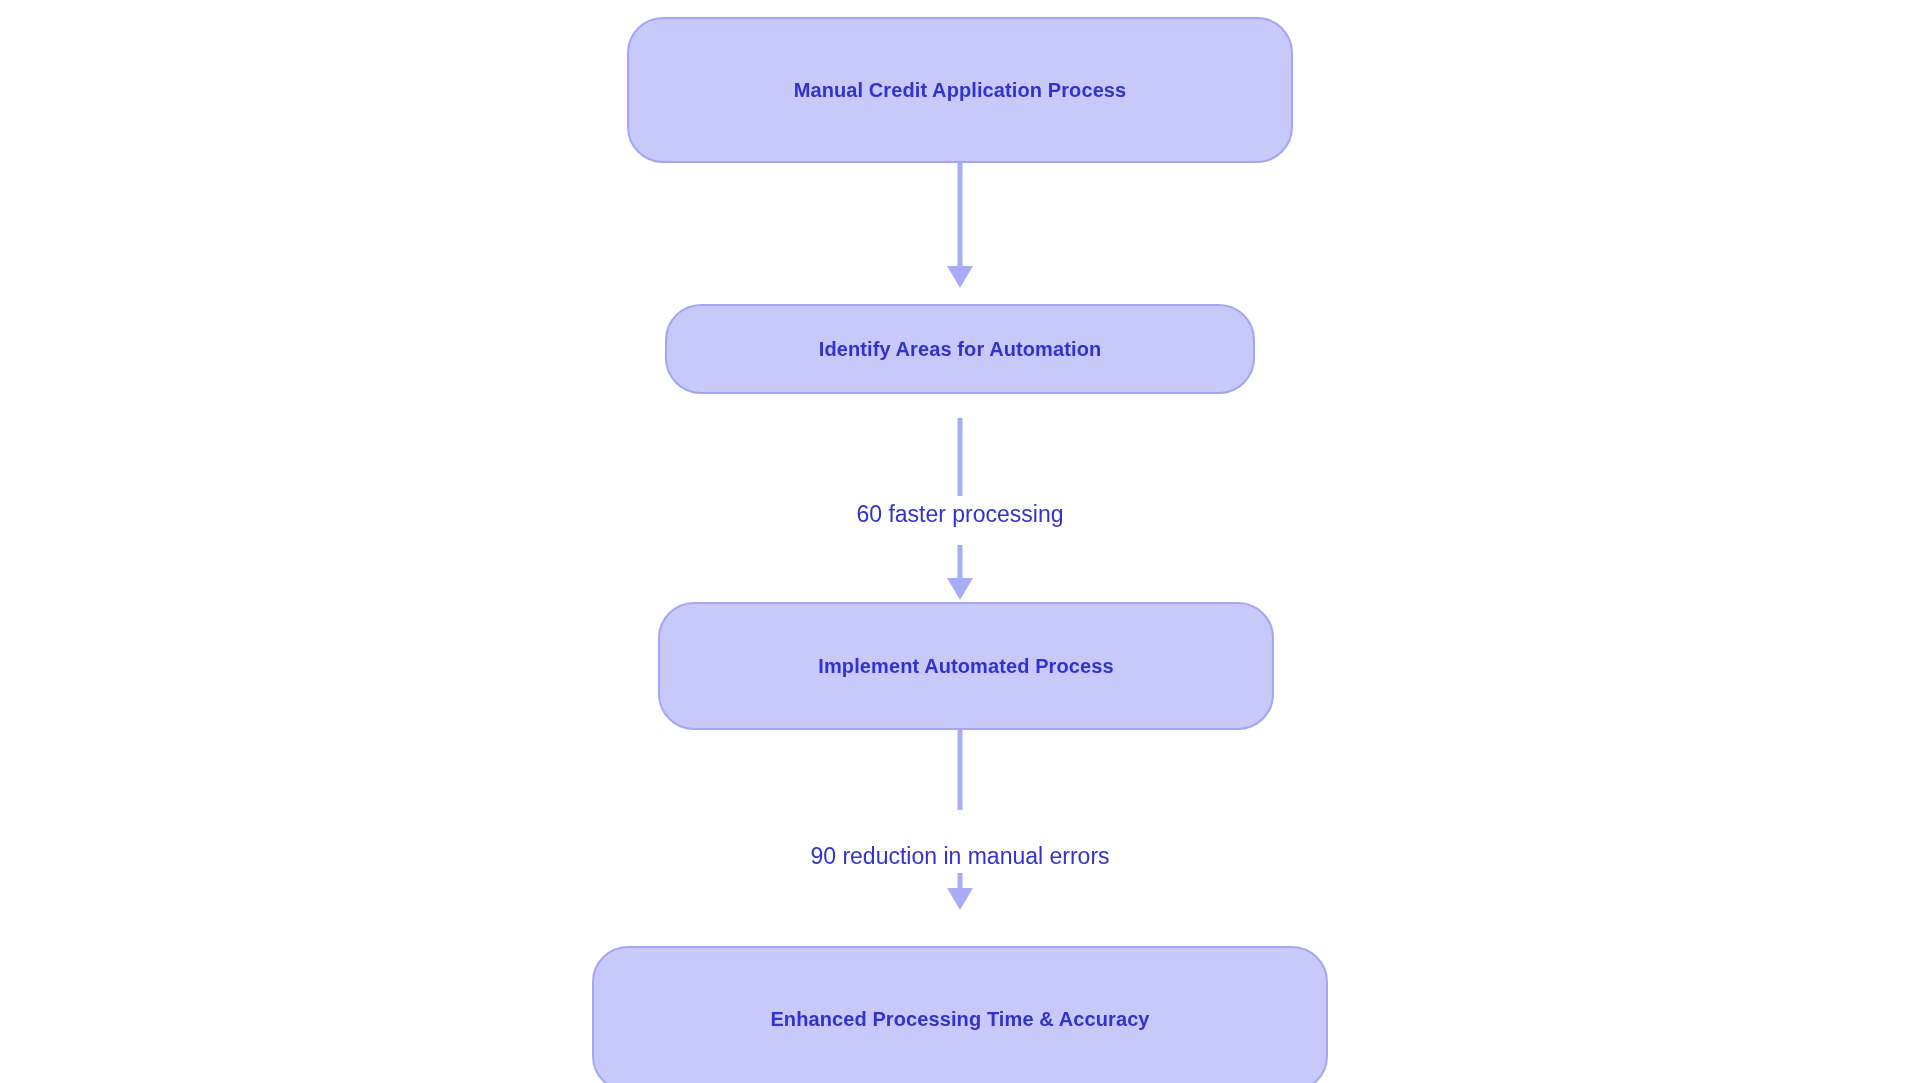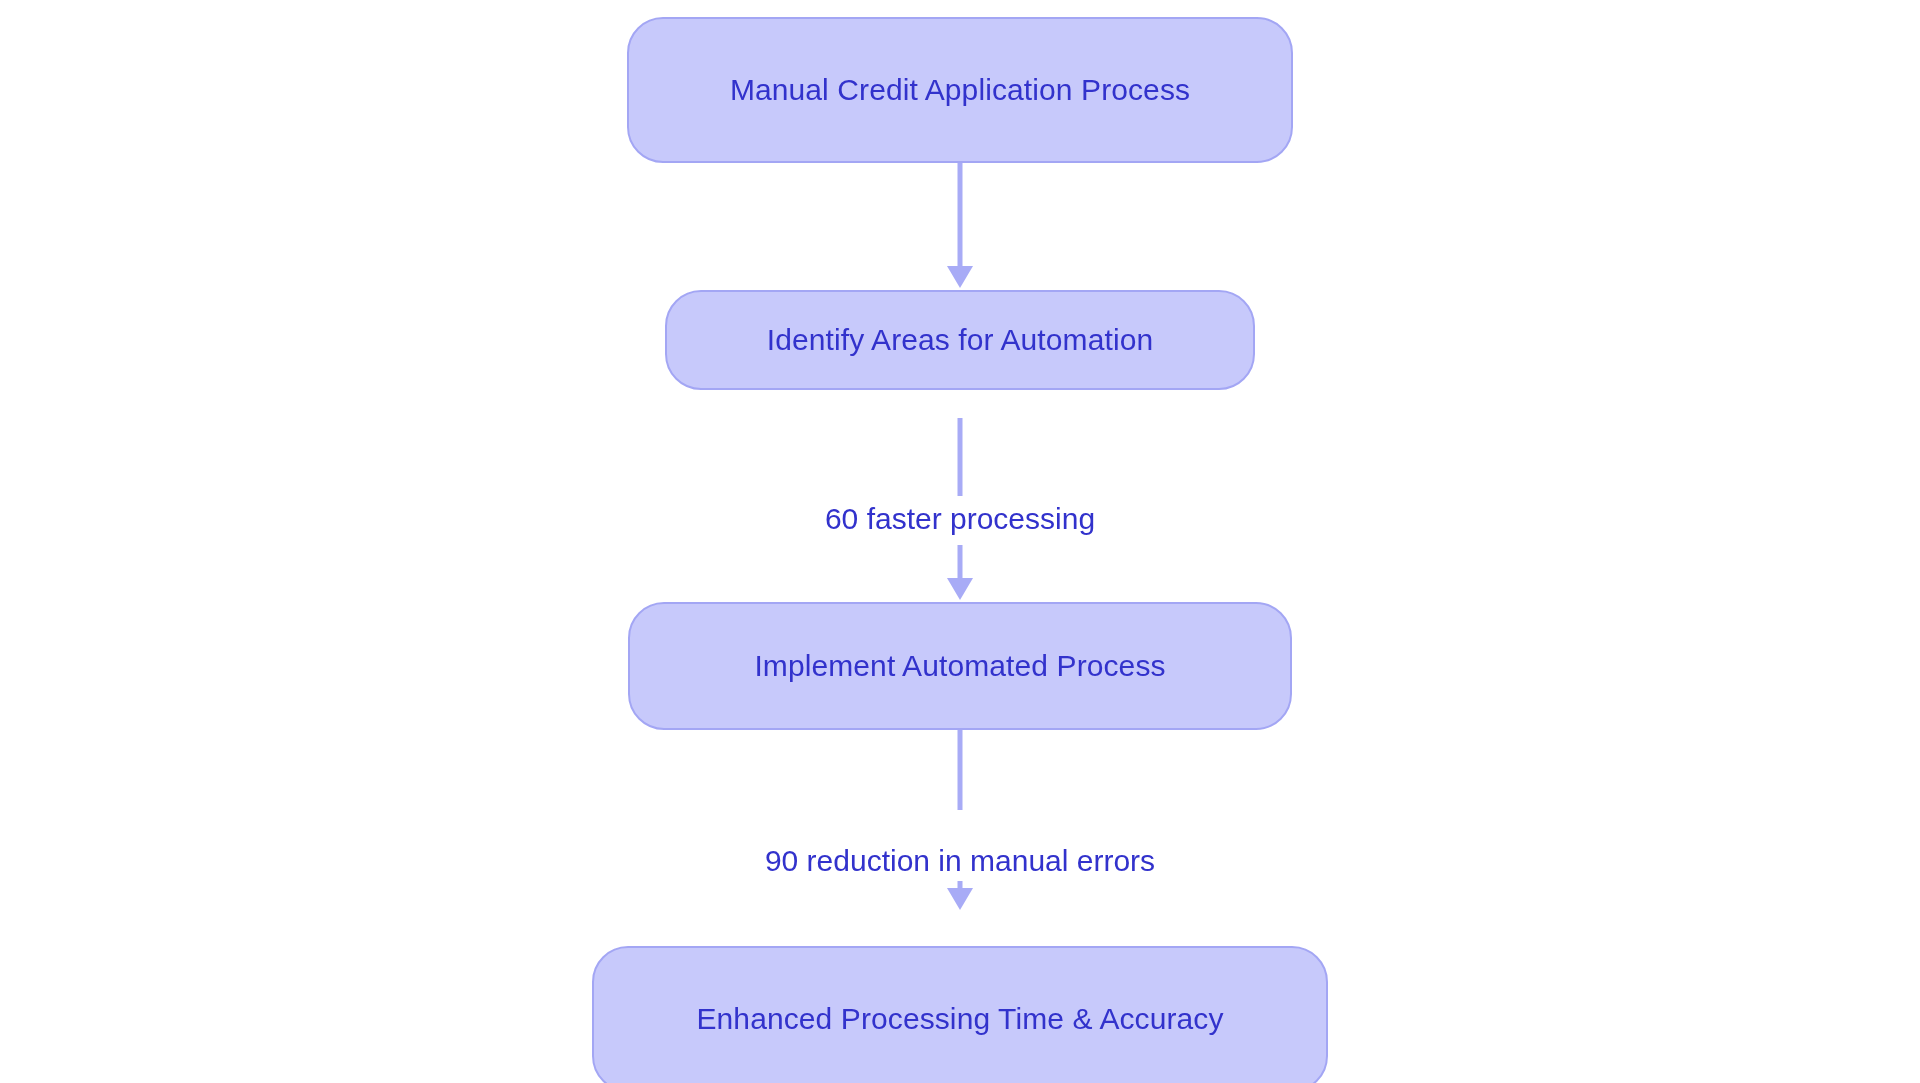--- a/index.html
+++ b/index.html
@@ -38,30 +38,30 @@
     border: 2px solid #a3a6f4;
     border-radius: 36px;
     display: flex;
     align-items: center;
     justify-content: center;
     left: 50%;
     transform: translateX(-50%);
   }
   .node-label {
     color: #3232cc;
-    font-size: 30px;
-    font-weight: 400;
+    font-size: 20px;
+    font-weight: 700;
     letter-spacing: 0.1px;
     white-space: nowrap;
     line-height: 1;
   }
 
   .node-1 { top: 17px;   width: 666px; height: 146px; }
-  .node-2 { top: 290px;  width: 590px; height: 100px; }
-  .node-3 { top: 602px;  width: 664px; height: 128px; }
+  .node-2 { top: 304px;  width: 590px; height: 90px; }
+  .node-3 { top: 602px;  width: 616px; height: 128px; margin-left: 6px; }
   .node-4 { top: 946px;  width: 736px; height: 146px; }
 
   
   .edge {
     position: absolute;
     left: 50%;
     transform: translateX(-50%);
     width: 60px;
   }
   .edge-line {
@@ -95,21 +95,21 @@
   .edge-3 .edge-line.seg-a { top: 730px; height: 80px; }
   .edge-3 .arrow-head { top: 888px; }
   .edge-3 .edge-line.seg-c { top: 855px; height: 35px; }
 
   
   .edge-label {
     position: absolute;
     left: 50%;
     transform: translateX(-50%);
     color: #3232cc;
-    font-size: 30px;
+    font-size: 23px;
     font-weight: 400;
     white-space: nowrap;
     background: #ffffff;
     padding: 4px 10px;
     line-height: 1.1;
   }
   .edge-label-1 { top: 498px; }
   .edge-label-2 { top: 812px; margin-top: 28px; }
 </style>
 </head>

